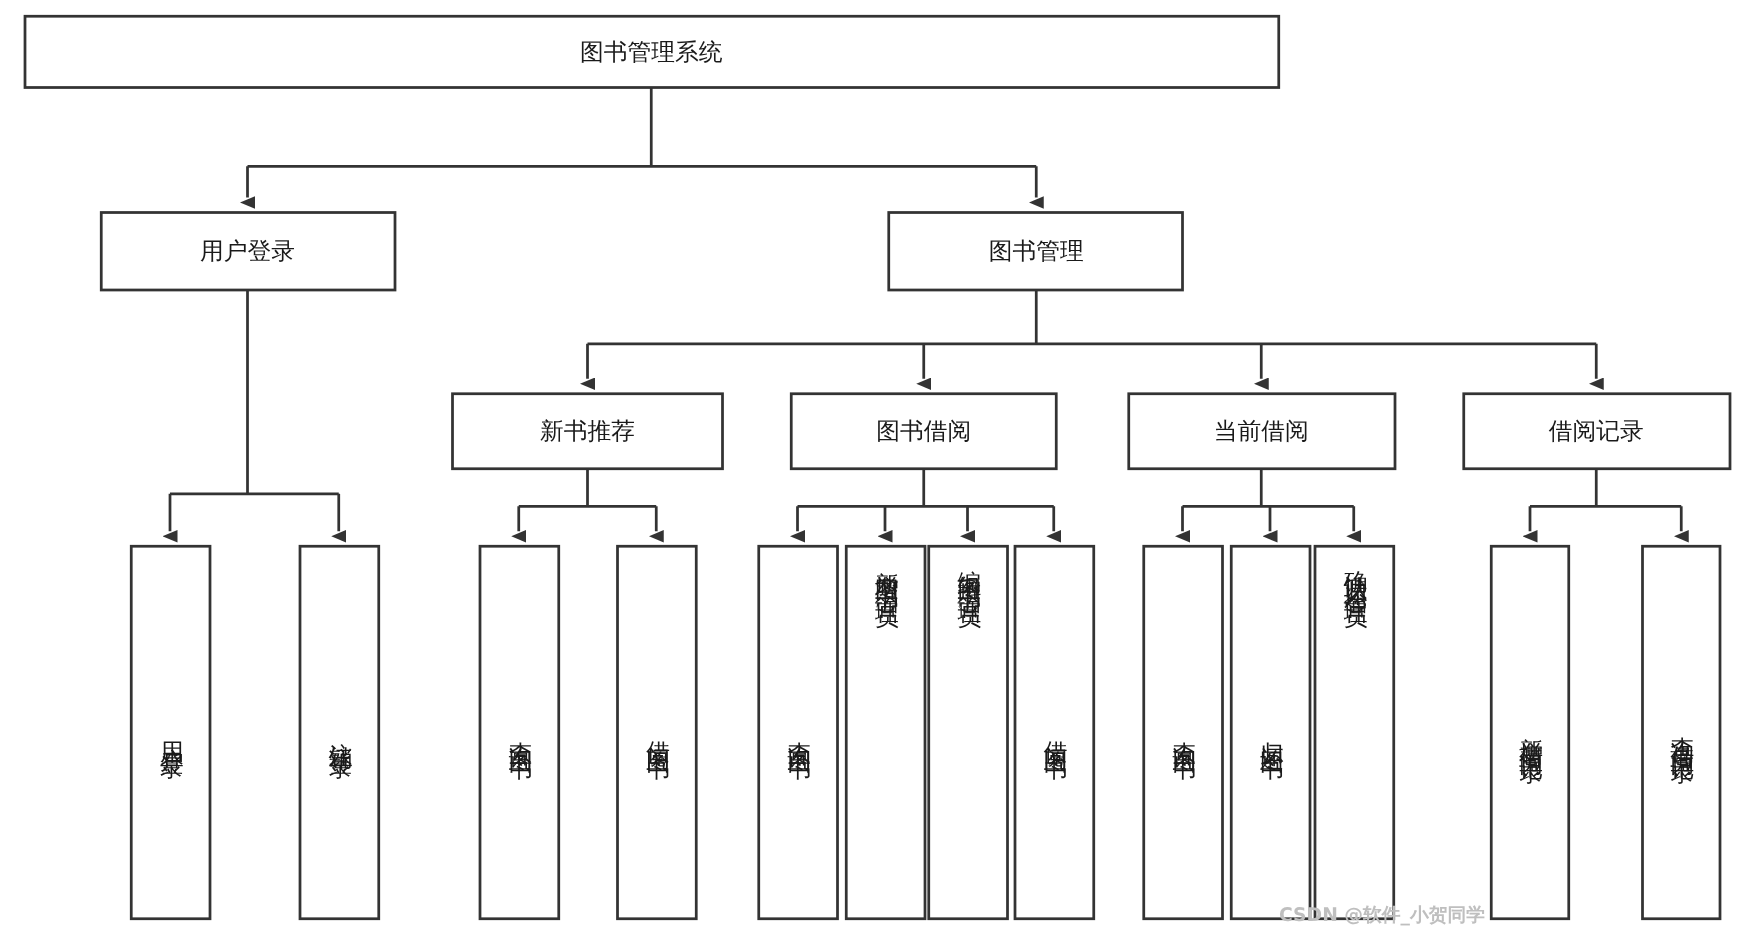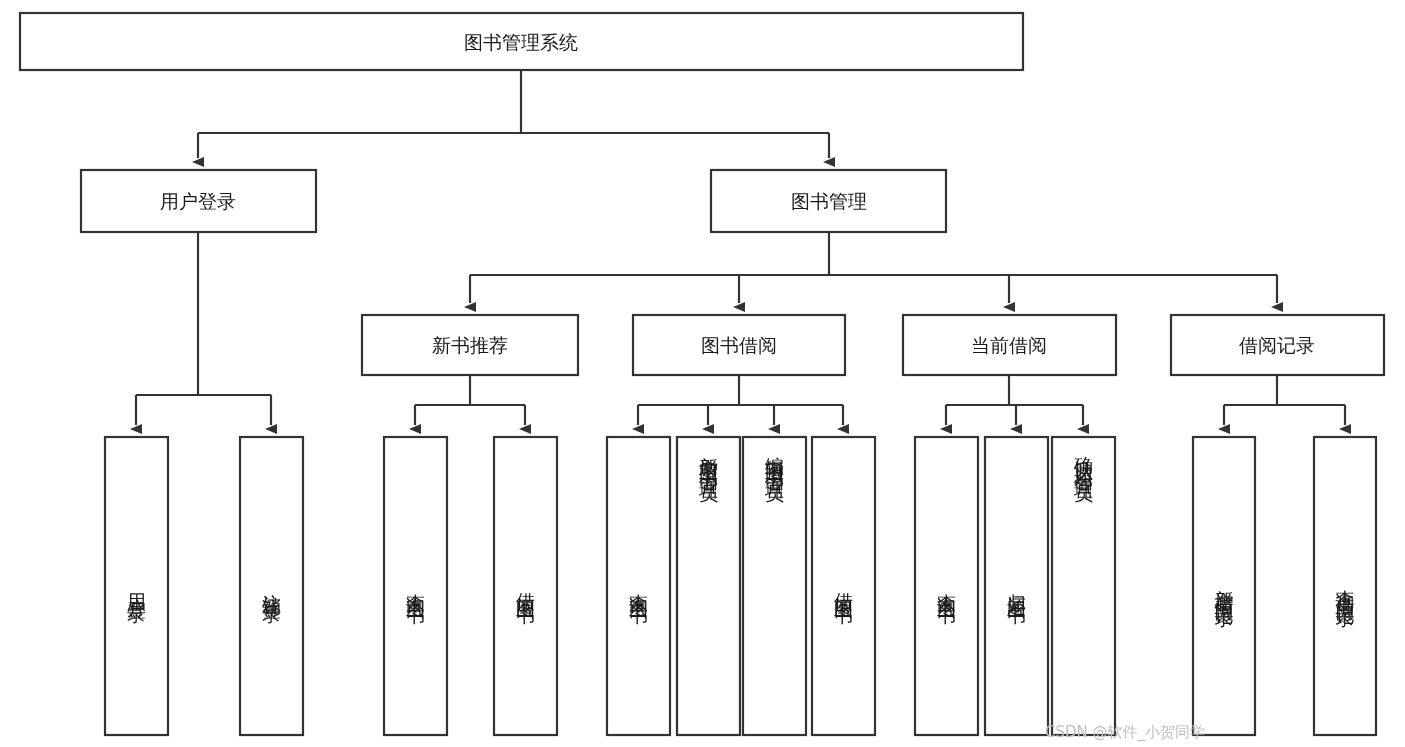--- a/index.html
+++ b/index.html
@@ -11,21 +11,20 @@
     width: 1405px;
     height: 747px;
     font-family: "DejaVu Sans", "Liberation Sans", sans-serif;
     overflow: hidden;
     position: relative;
   }
   #diagram-root {
     position: relative;
     width: 1200px;
     height: 747px;
-    padding-left: 17px;
   }
   svg#flow {
     position: absolute;
     top: 0;
     left: 0;
     width: 1405px;
     height: 747px;
     display: block;
   }
   .node-box {
@@ -71,20 +70,21 @@
   }
   #watermark {
     position: absolute;
     right: 12px;
     bottom: 5px;
     font-family: "DejaVu Sans", "Liberation Sans", sans-serif;
     font-size: 15px;
     color: #bfbfbf;
     white-space: nowrap;
     pointer-events: none;
+    font-weight: bold;
   }
 </style>
 </head>
 <body>
 
 <div id="diagram-root">
 
   <svg id="flow" viewBox="0 0 1405 747">
     <defs>
       <marker id="ah" markerWidth="10" markerHeight="12" refX="1" refY="6" orient="auto" markerUnits="userSpaceOnUse">

